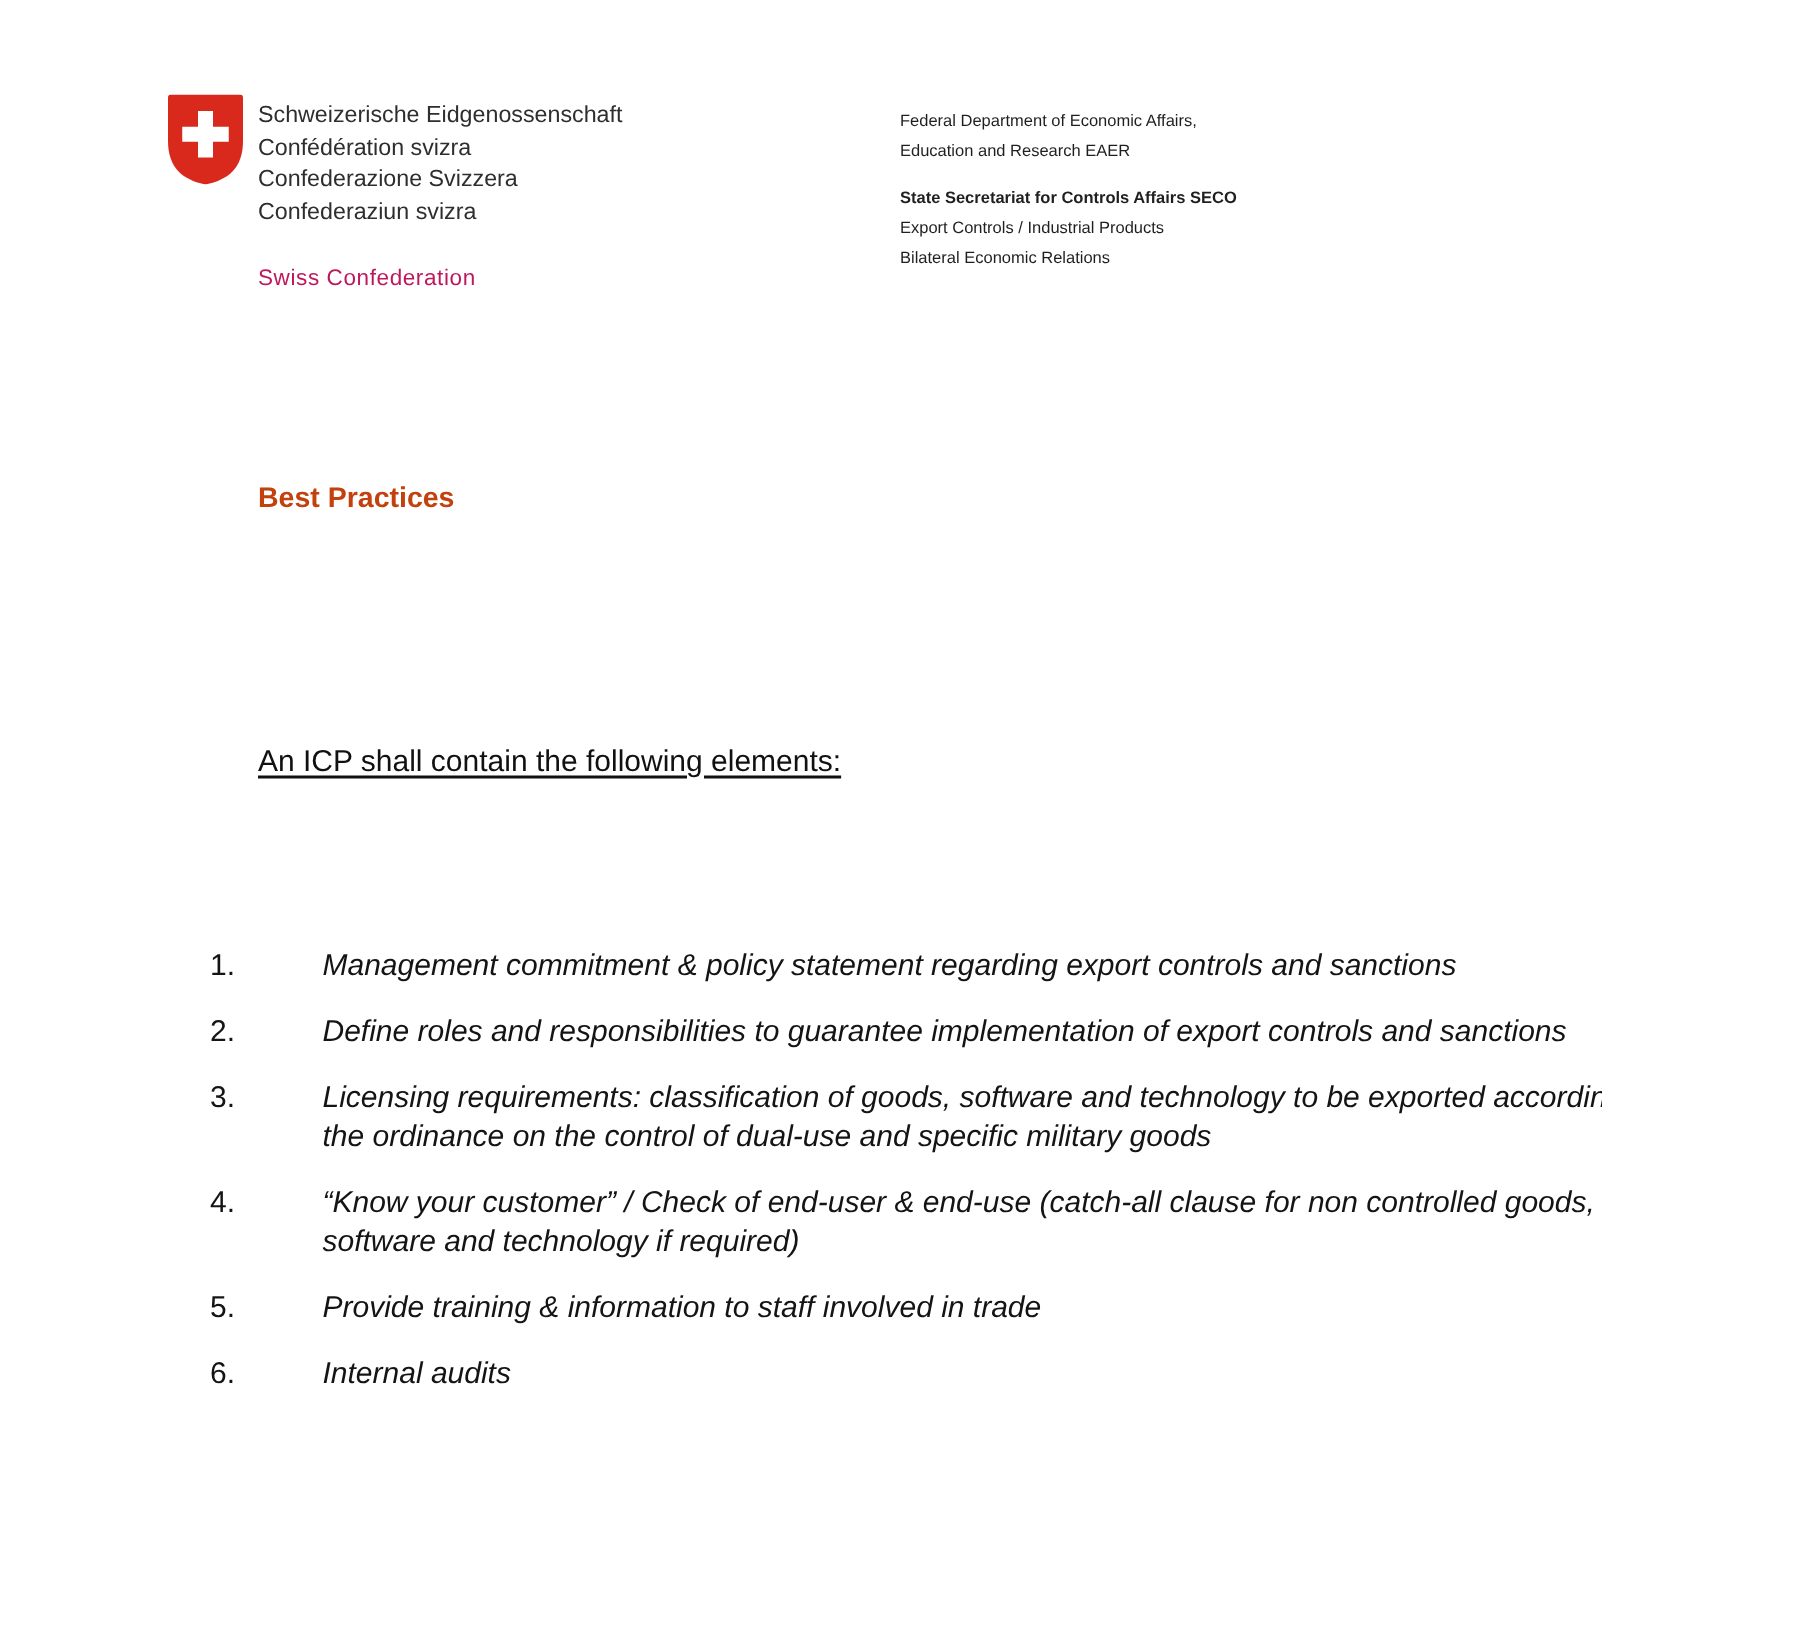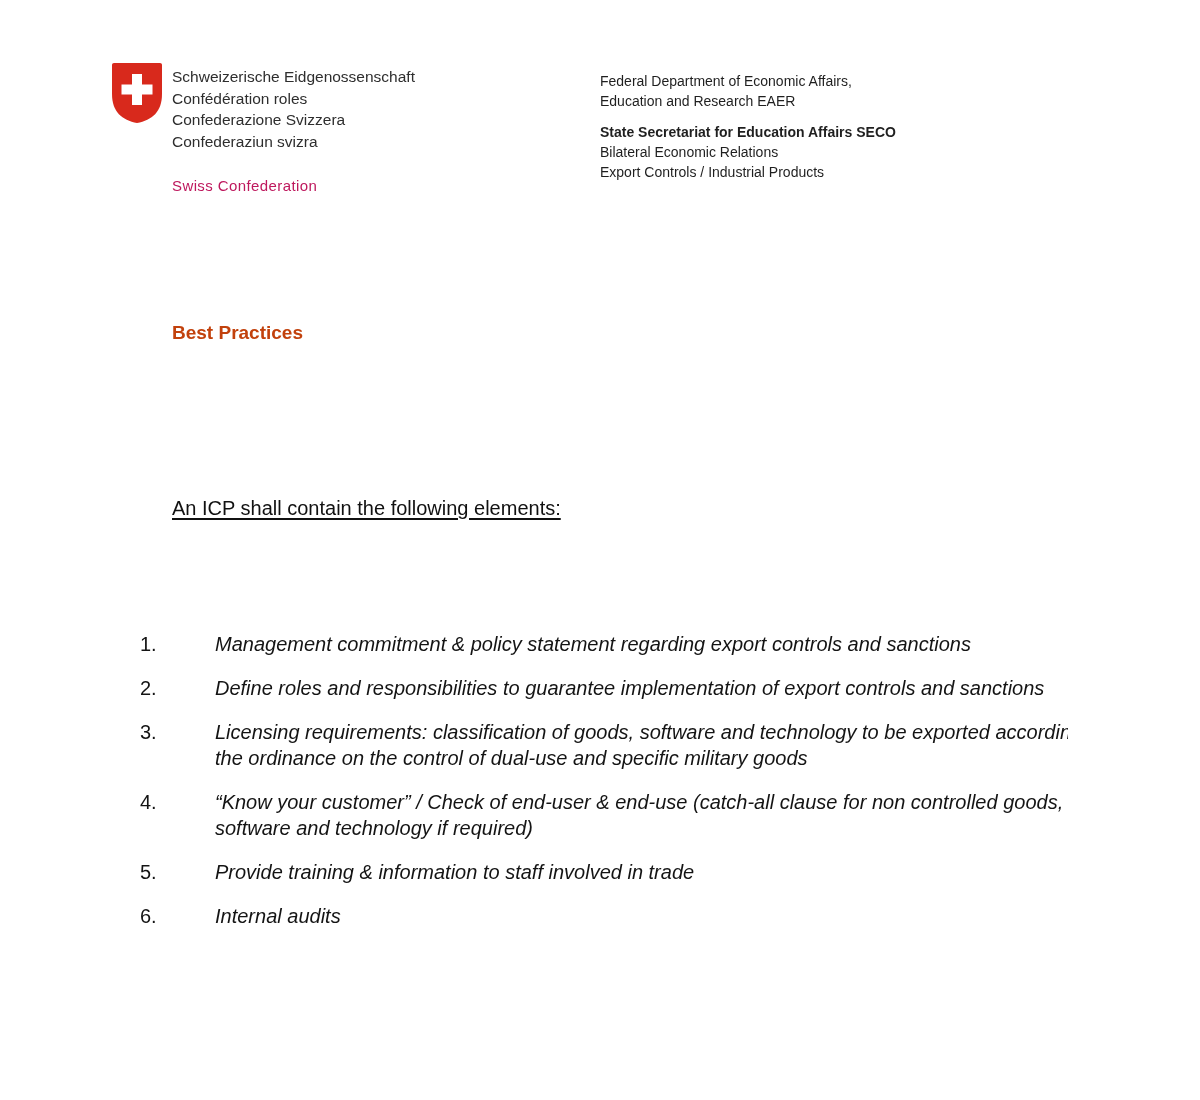--- a/index.html
+++ b/index.html
@@ -35,21 +35,21 @@
     left: 172px;
     top: 177px;
     font-size: 15px;
     color: #be185d;
     letter-spacing: 0.4px;
   }
   .dept {
     position: absolute;
     left: 600px;
     top: 71px;
-    font-size: 14px;
+    font-size: 11px;
     line-height: 20px;
     color: #1f1f1f;
   }
   .dept-secretariat {
     font-weight: bold;
     margin-top: 11px;
   }
 
   
   .doc-title-1 {
@@ -106,32 +106,32 @@
 <div class="page">
 
   <svg class="coat-of-arms" viewBox="0 0 50 60" aria-hidden="true">
     <path d="M2,0 H48 C49.2,0 50,0.8 50,2 V31 C50,49 40,57 25,60 C10,57 0,49 0,31 V2 C0,0.8 0.8,0 2,0 Z" fill="#d8291c"></path>
     <rect x="20" y="11" width="10" height="31" fill="#ffffff"></rect>
     <rect x="9.5" y="21.5" width="31" height="10" fill="#ffffff"></rect>
   </svg>
 
   <div class="logo-lines">
     <div>Schweizerische Eidgenossenschaft</div>
-    <div>Confédération roles</div>
+    <div>Confédération svizra</div>
     <div>Confederazione Svizzera</div>
     <div>Confederaziun svizra</div>
   </div>
   <div class="logo-tagline">Swiss Confederation</div>
 
   <div class="dept">
     <div>Federal Department of Economic Affairs,</div>
     <div>Education and Research EAER</div>
-    <div class="dept-secretariat">State Secretariat for Education Affairs SECO</div>
+    <div class="dept-secretariat">State Secretariat for Controls Affairs SECO</div>
+    <div>Export Controls / Industrial Products</div>
     <div>Bilateral Economic Relations</div>
-    <div>Export Controls / Industrial Products</div>
   </div>
 
   <div class="doc-title-1">Best Practices</div>
 
   <div class="section-heading">An ICP shall contain the following elements:</div>
 
   <div class="icp-list">
 
     <div class="icp-item">
       <div class="icp-num">1.</div>

